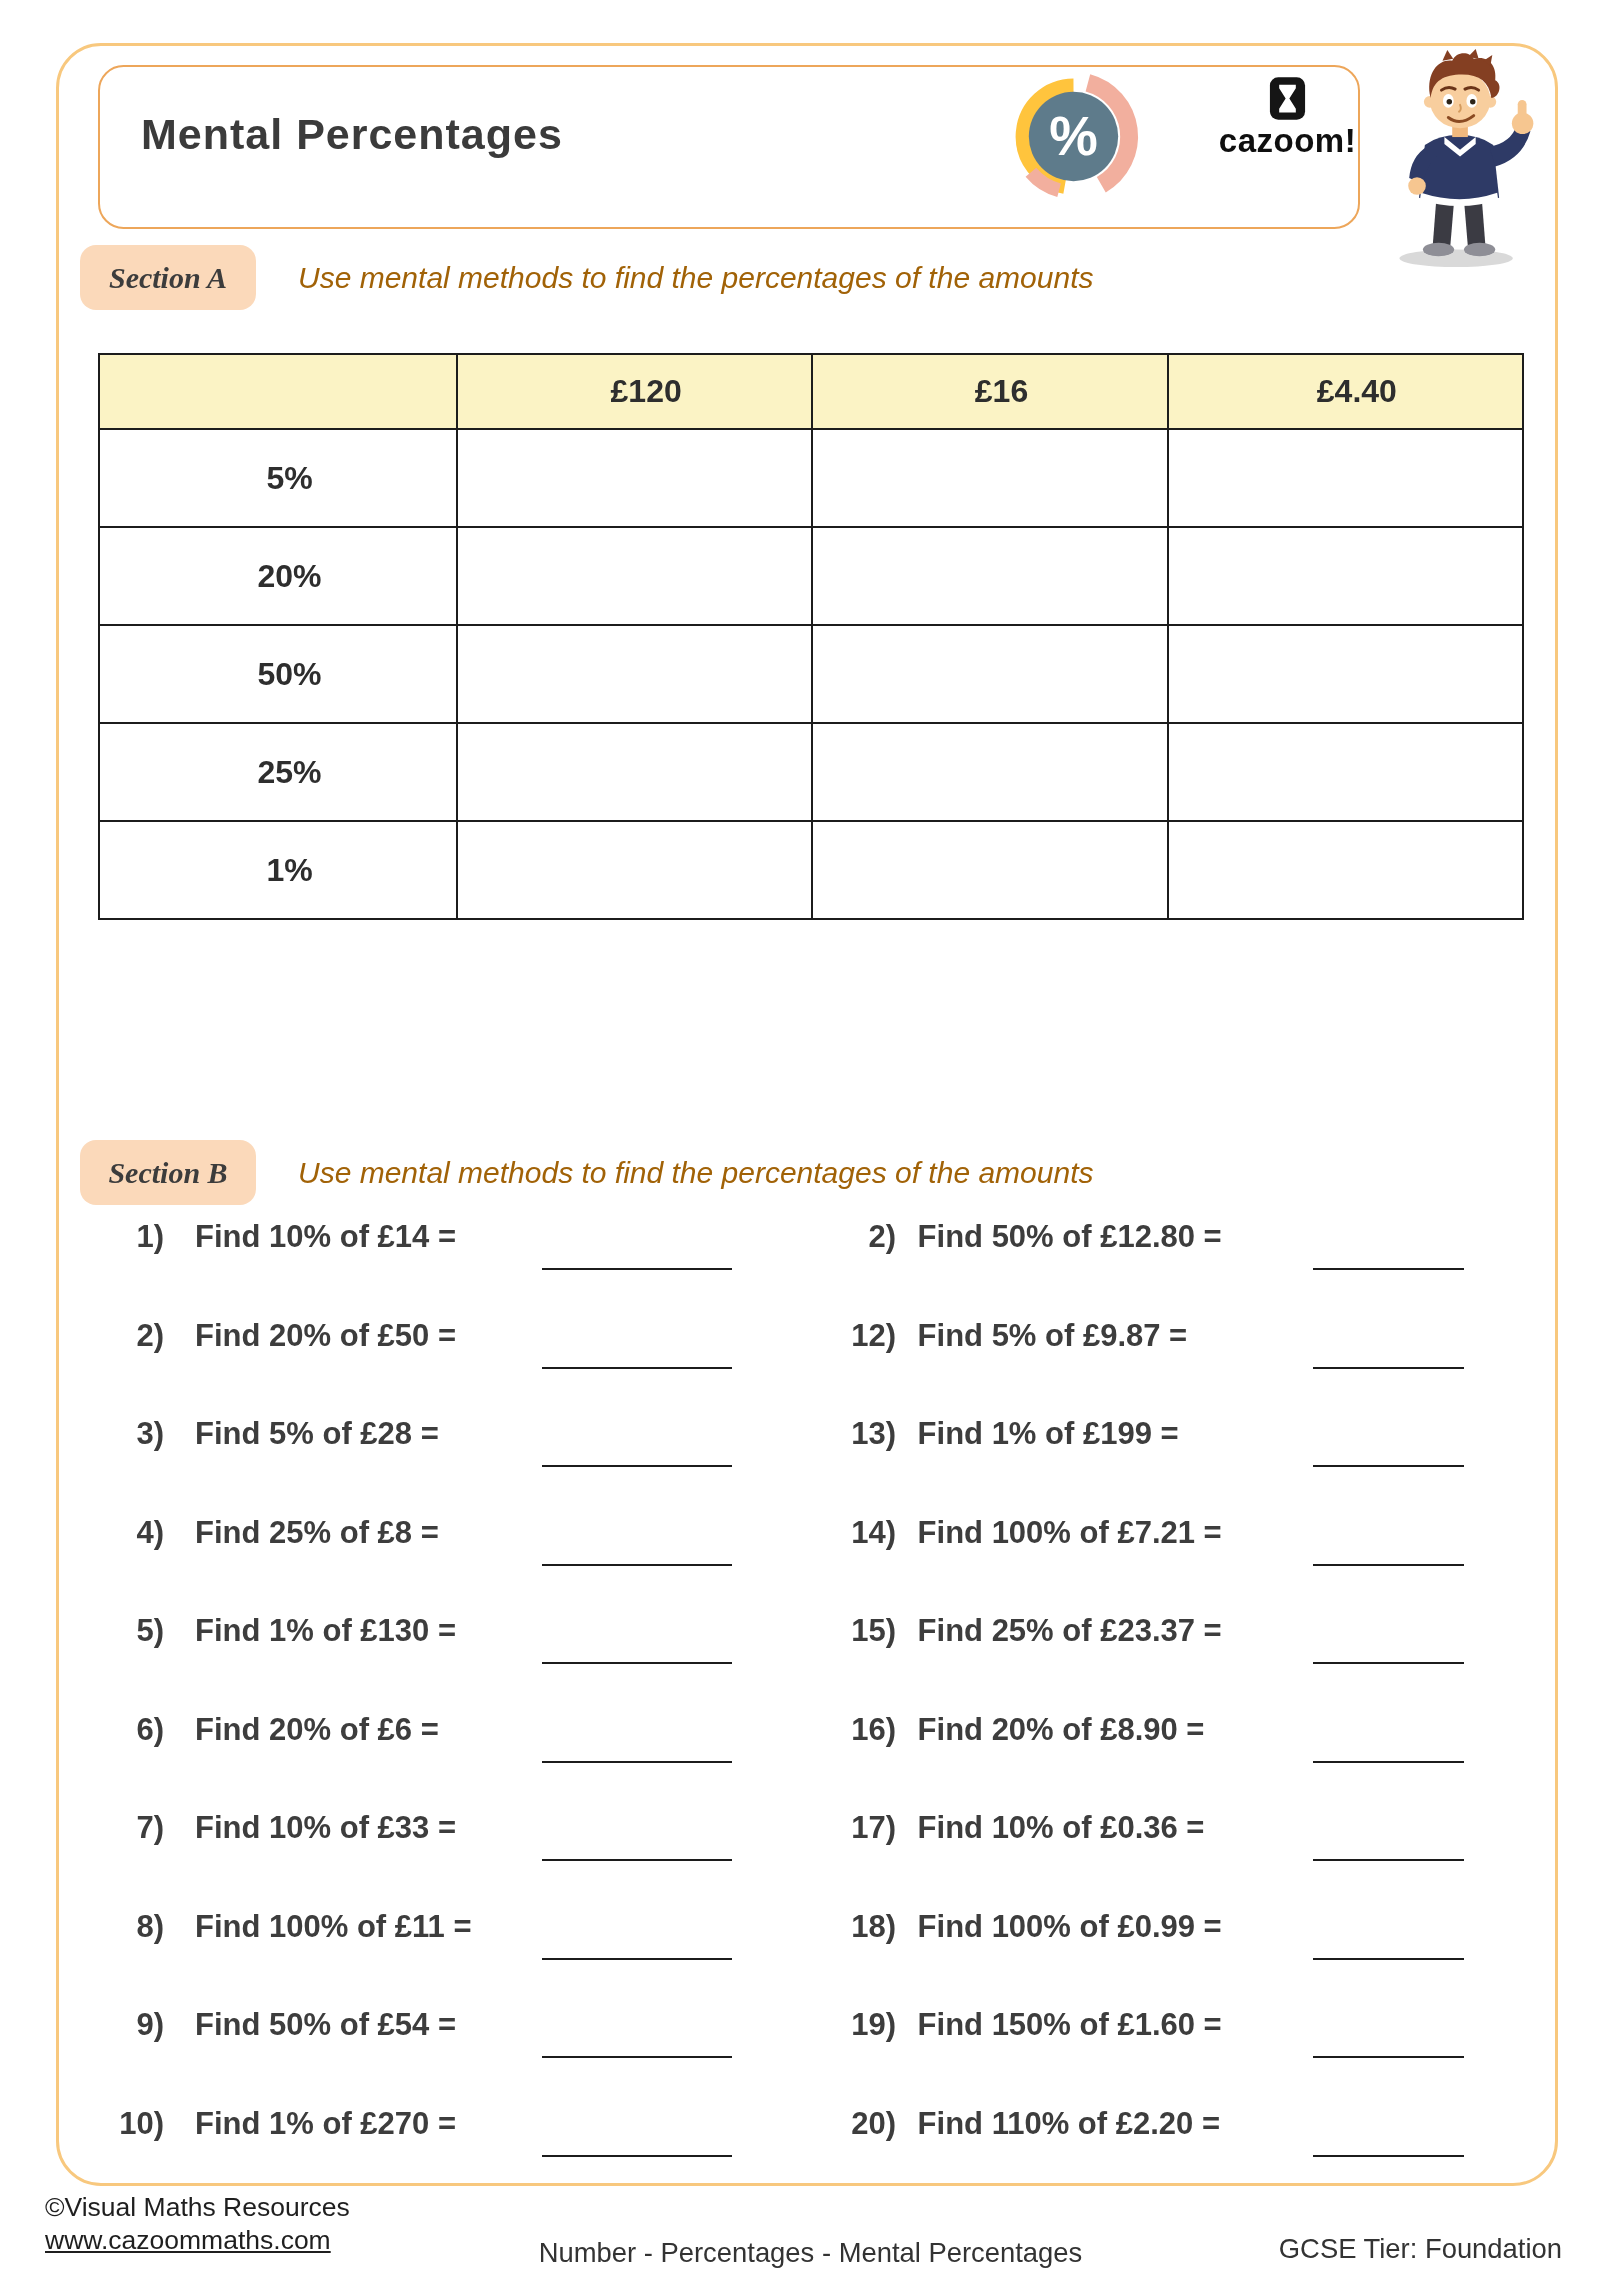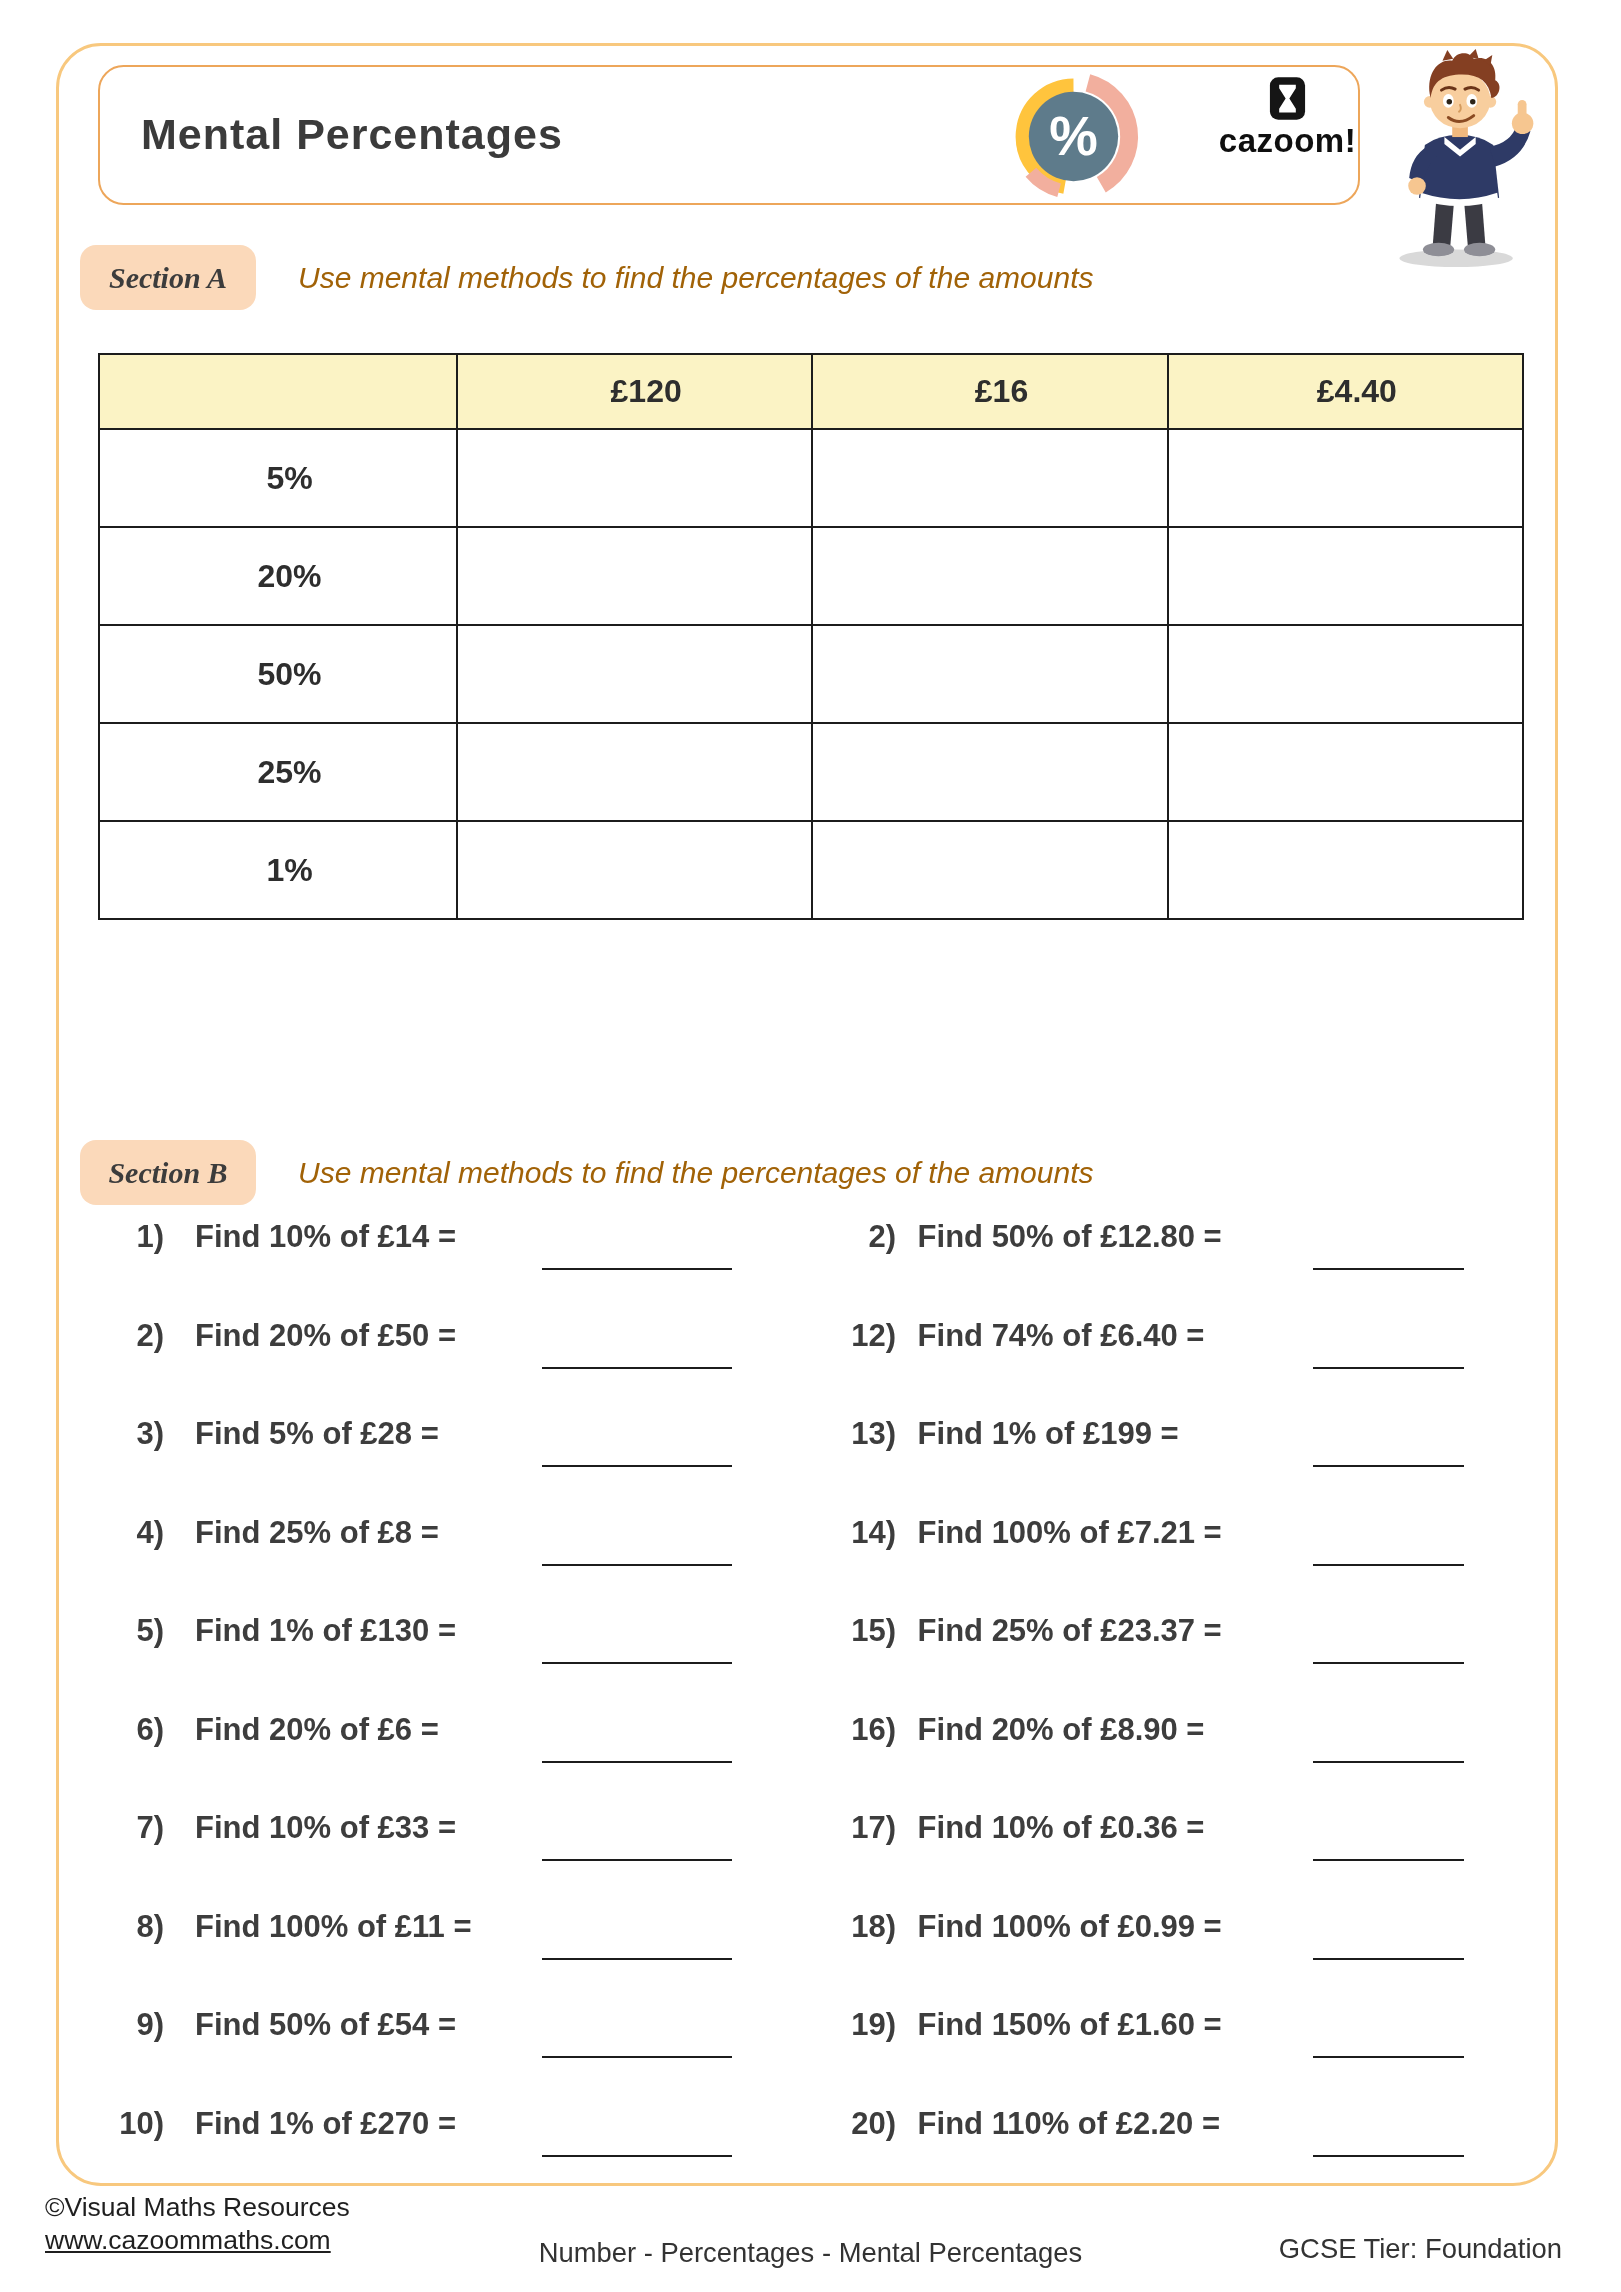--- a/index.html
+++ b/index.html
@@ -7,21 +7,21 @@
   .page {
     position:relative; width:1621px; height:2293px; background:#fff;
     font-family:"Liberation Sans", sans-serif; color:#3a3a3a; overflow:hidden;
   }
   .outer-frame {
     position:absolute; left:56px; top:43px; width:1502px; height:2143px;
     border:3.9px solid #F8C87E; border-radius:45px;
   }
   
   .header-box {
-    position:absolute; left:98px; top:65px; width:1262px; height:140px;
+    position:absolute; left:98px; top:65px; width:1262px; height:164px;
     border:2.9px solid #EDA65A; border-radius:25.5px; background:#fff;
   }
   .header-title {
     position:absolute; left:41px; top:43px; font-size:43px; font-weight:bold;
     color:#3b3b3b; letter-spacing:1px;
   }
   .percent-icon { position:absolute; left:1004px; top:67px; width:139px; height:139px; }
   .logo { position:absolute; left:1215px; top:76px; width:145px; text-align:center; }
   .logo svg { display:block; margin:0 auto; }
   .logo-text { font-size:33px; font-weight:bold; color:#0f0f0f; letter-spacing:0.5px; margin-top:1px; }
@@ -230,21 +230,21 @@
     <span class="q-line"></span>
   </div>
 
   <div class="q-row right" style="top:1215px">
     <span class="q-num">2)</span>
     <span class="q-text">Find 50% of £12.80 =</span>
     <span class="q-line"></span>
   </div>
   <div class="q-row right" style="top:1314px">
     <span class="q-num">12)</span>
-    <span class="q-text">Find 74% of £6.40 =</span>
+    <span class="q-text">Find 5% of £9.87 =</span>
     <span class="q-line"></span>
   </div>
   <div class="q-row right" style="top:1412px">
     <span class="q-num">13)</span>
     <span class="q-text">Find 1% of £199 =</span>
     <span class="q-line"></span>
   </div>
   <div class="q-row right" style="top:1511px">
     <span class="q-num">14)</span>
     <span class="q-text">Find 100% of £7.21 =</span>

